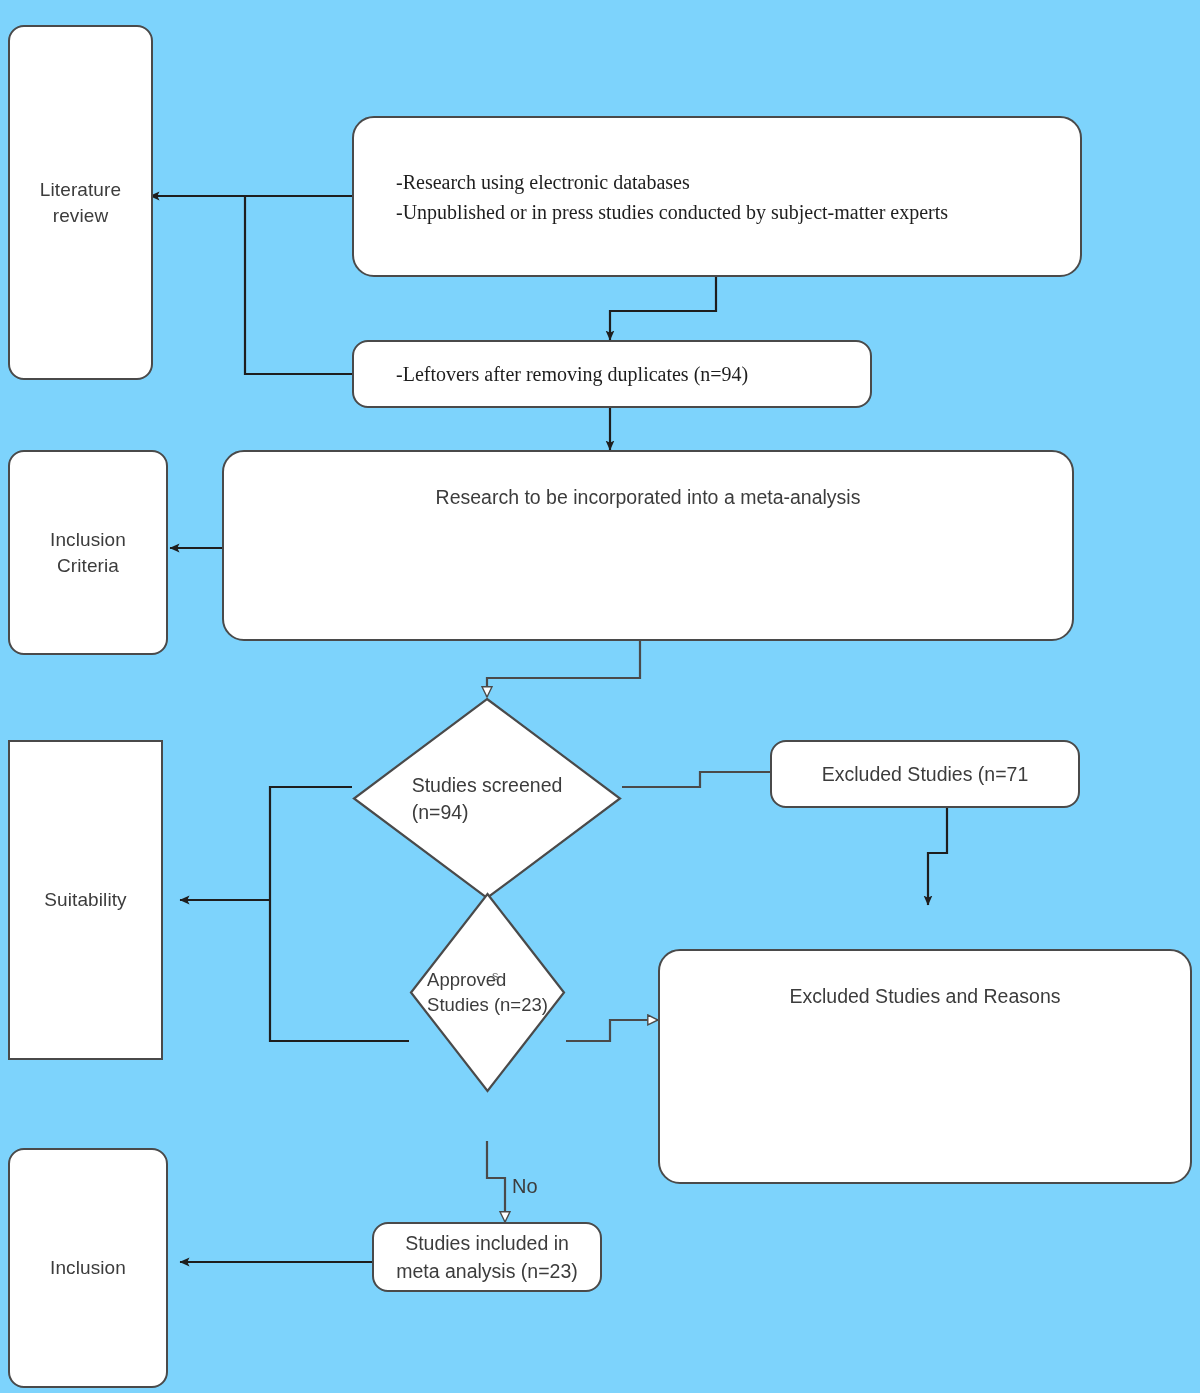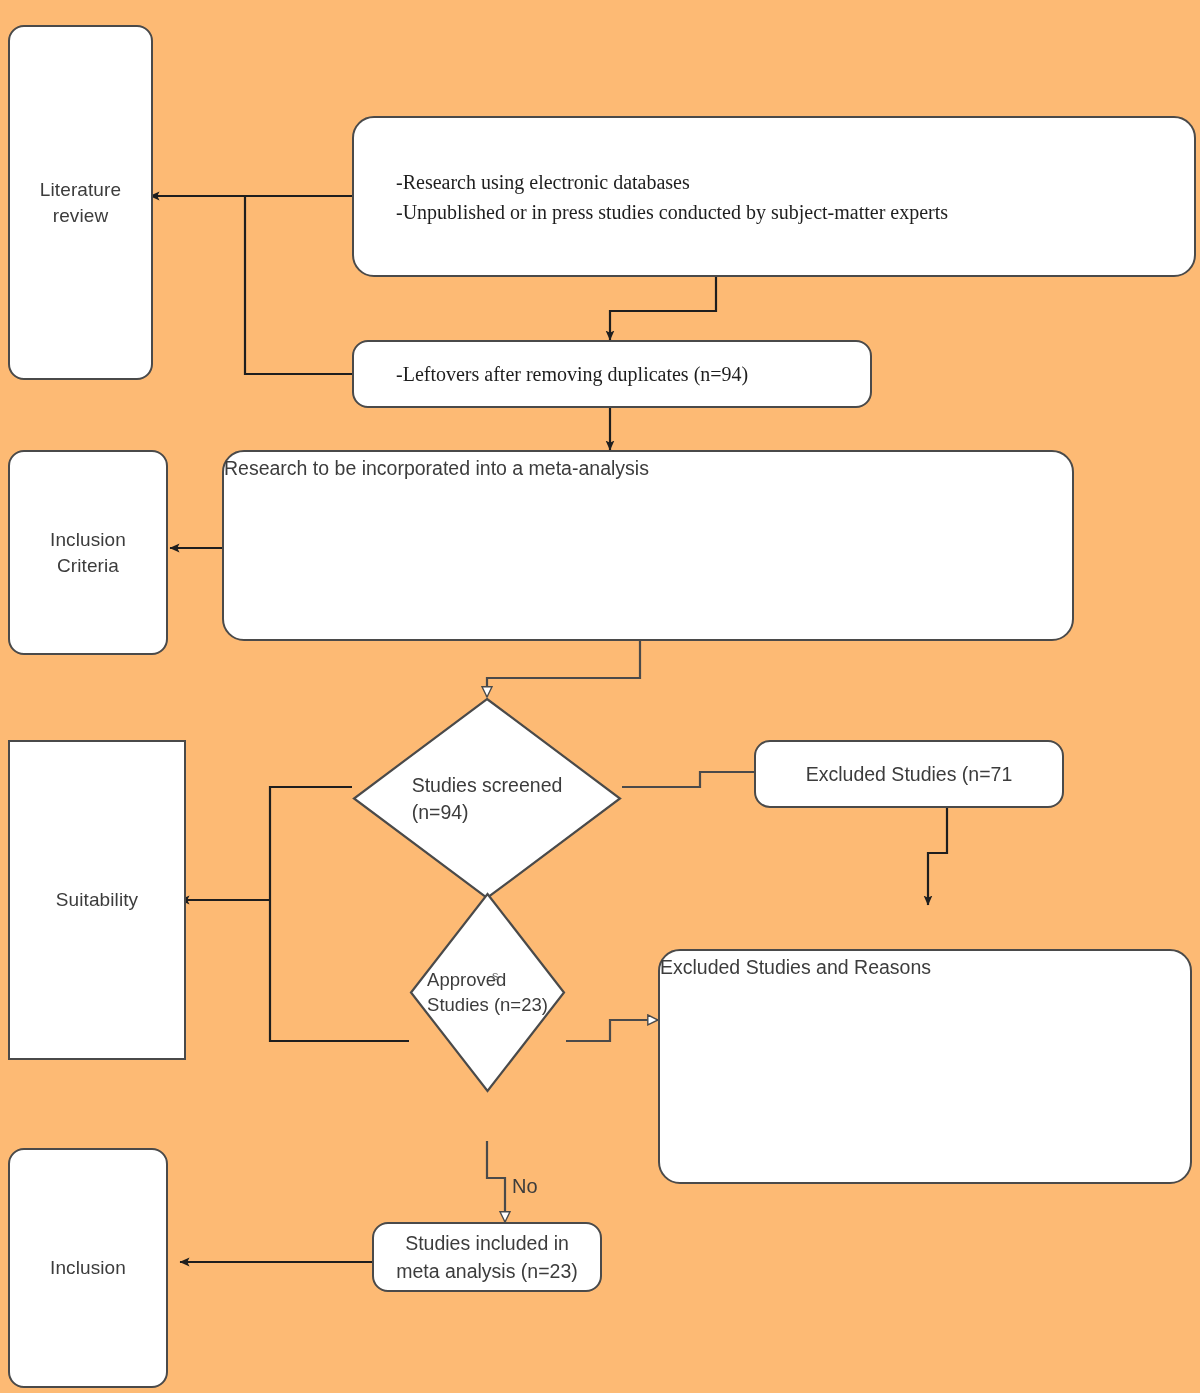--- a/index.html
+++ b/index.html
@@ -8,21 +8,21 @@
     background: #ffffff;
   }
   body {
     font-family: "Liberation Sans", sans-serif;
     color: #3a3a3a;
   }
   #canvas {
     position: relative;
     width: 1200px;
     height: 1393px;
-    background: #fdba74;
+    background: #7dd3fc;
     overflow: hidden;
   }
   svg.wires {
     position: absolute;
     left: 0;
     top: 0;
     width: 1200px;
     height: 1393px;
     pointer-events: none;
   }
@@ -73,23 +73,23 @@
     white-space: pre-line;
     padding: 0 14px;
   }
   .boxtitle {
     font-size: 19.5px;
     color: #3c3c3c;
   }
   .stack {
     display: flex;
     flex-direction: column;
-    align-items: flex-start;
+    align-items: center;
     justify-content: flex-start;
-    padding-top: 2px;
+    padding-top: 31px;
     box-sizing: border-box;
     width: 100%;
     height: 100%;
   }
   .stack .gap {
     height: 22px;
   }
   .stack .body {
     font-size: 19.5px;
     line-height: 1.42;
@@ -184,29 +184,29 @@
   <div class="node rounded stage-label" style="left:8px; top:25px; width:145px; height:355px;">
     <span class="txt" style="white-space:pre-line;">Literature
 review</span>
   </div>
 
   <div class="node rounded stage-label" style="left:8px; top:450px; width:160px; height:205px;">
     <span class="txt" style="white-space:pre-line;">Inclusion
 Criteria</span>
   </div>
 
-  <div class="node square stage-label" style="left:8px; top:740px; width:178px; height:320px;">
+  <div class="node square stage-label" style="left:8px; top:740px; width:155px; height:320px;">
     <span class="txt" style="white-space:pre-line;">Suitability</span>
   </div>
 
   <div class="node rounded stage-label" style="left:8px; top:1148px; width:160px; height:240px;">
     <span class="txt" style="white-space:pre-line;">Inclusion</span>
   </div>
 
-  <div class="node rounded-lg serif-box" style="left:352px; top:116px; width:844px; height:161px;">
+  <div class="node rounded-lg serif-box" style="left:352px; top:116px; width:730px; height:161px;">
     <span class="txt">-Research using electronic databases
 -Unpublished or in press studies conducted by subject-matter experts</span>
   </div>
 
   <div class="node rounded serif-box" style="left:352px; top:340px; width:520px; height:68px;">
     <span class="txt">-Leftovers after removing duplicates (n=94)</span>
   </div>
 
   <div class="node rounded-lg sans-box" style="left:222px; top:450px; width:852px; height:191px;">
     <div class="stack">
@@ -224,21 +224,21 @@
   </div>
 
   <div class="diamond-wrap" style="left:409px; top:892px; width:157px; height:201px;">
     <svg width="157" height="201" viewBox="0 0 157 201">
       <polygon points="78.5,2 155,100.5 78.5,199 2,100.5" fill="#ffffff" stroke="#4a4a4a" stroke-width="2.2"></polygon>
     </svg>
     <div class="diamond-text" style="font-size:18.5px;">Approved
 Studies (n=23)</div>
   </div>
 
-  <div class="node rounded sans-box" style="left:754px; top:740px; width:310px; height:68px;">
+  <div class="node rounded sans-box" style="left:770px; top:740px; width:310px; height:68px;">
     <span class="txt">Excluded Studies (n=71</span>
   </div>
 
   <div class="node rounded-lg sans-box" style="left:658px; top:905px; width:534px; height:235px;margin-top:44px;">
     <div class="stack">
       <div class="boxtitle">Excluded Studies and Reasons</div>
       <div class="gap"></div>
     </div>
   </div>
 

